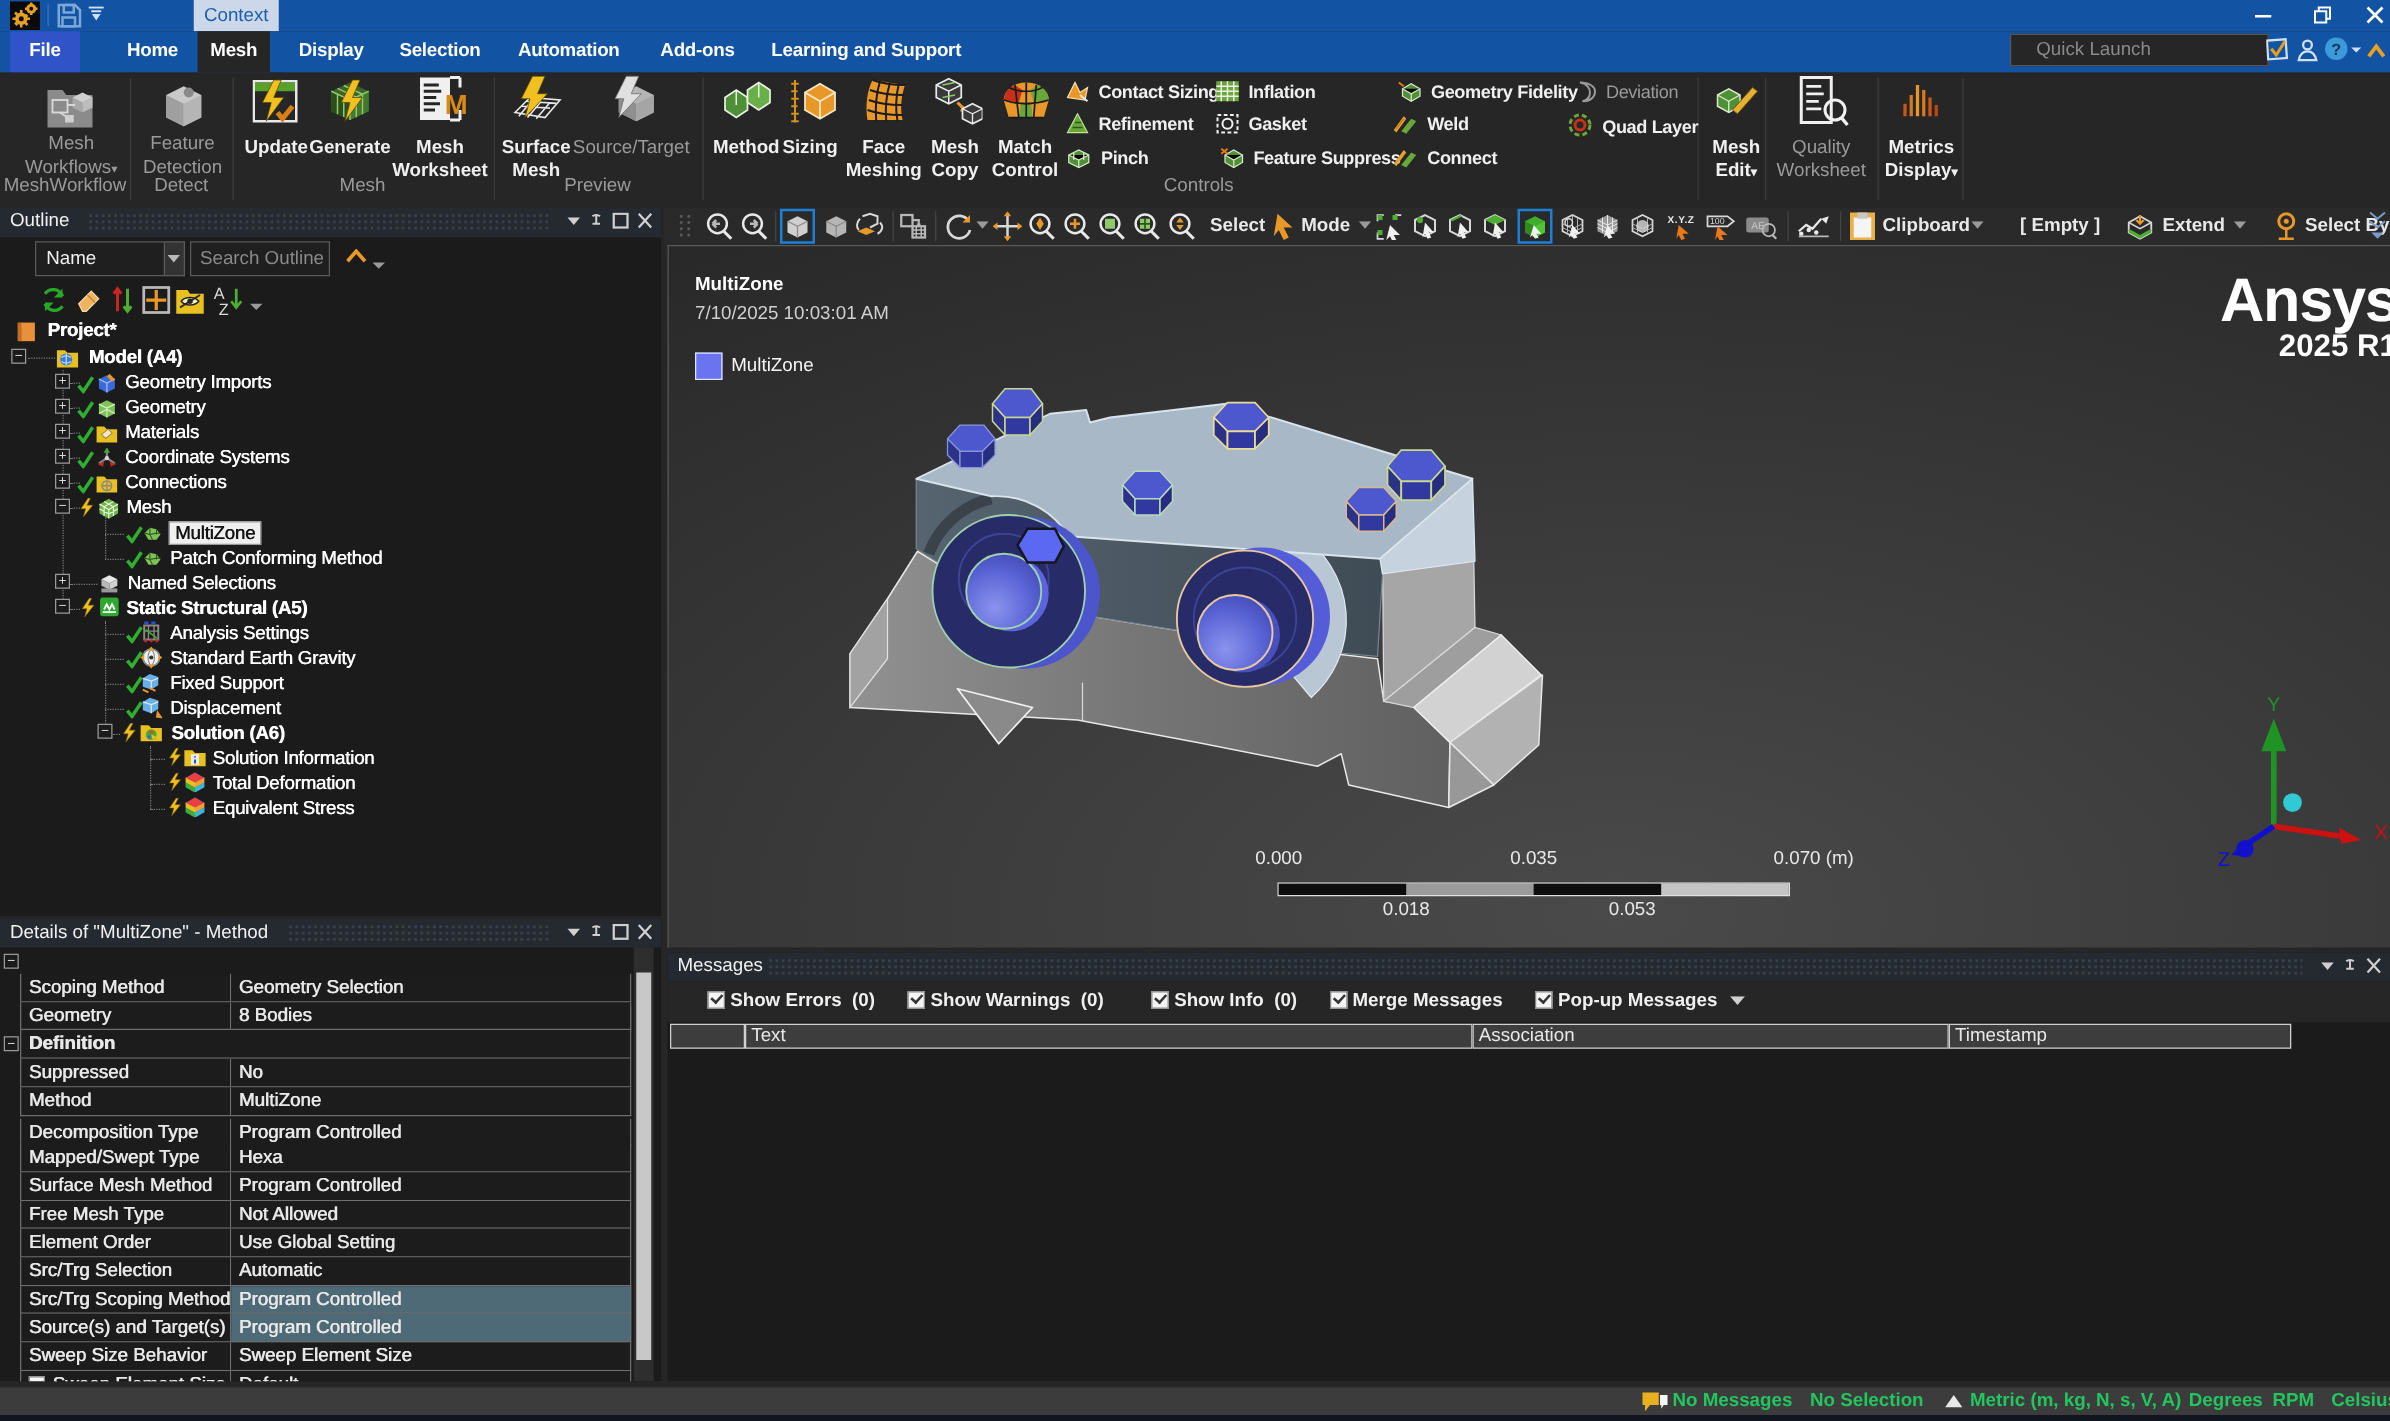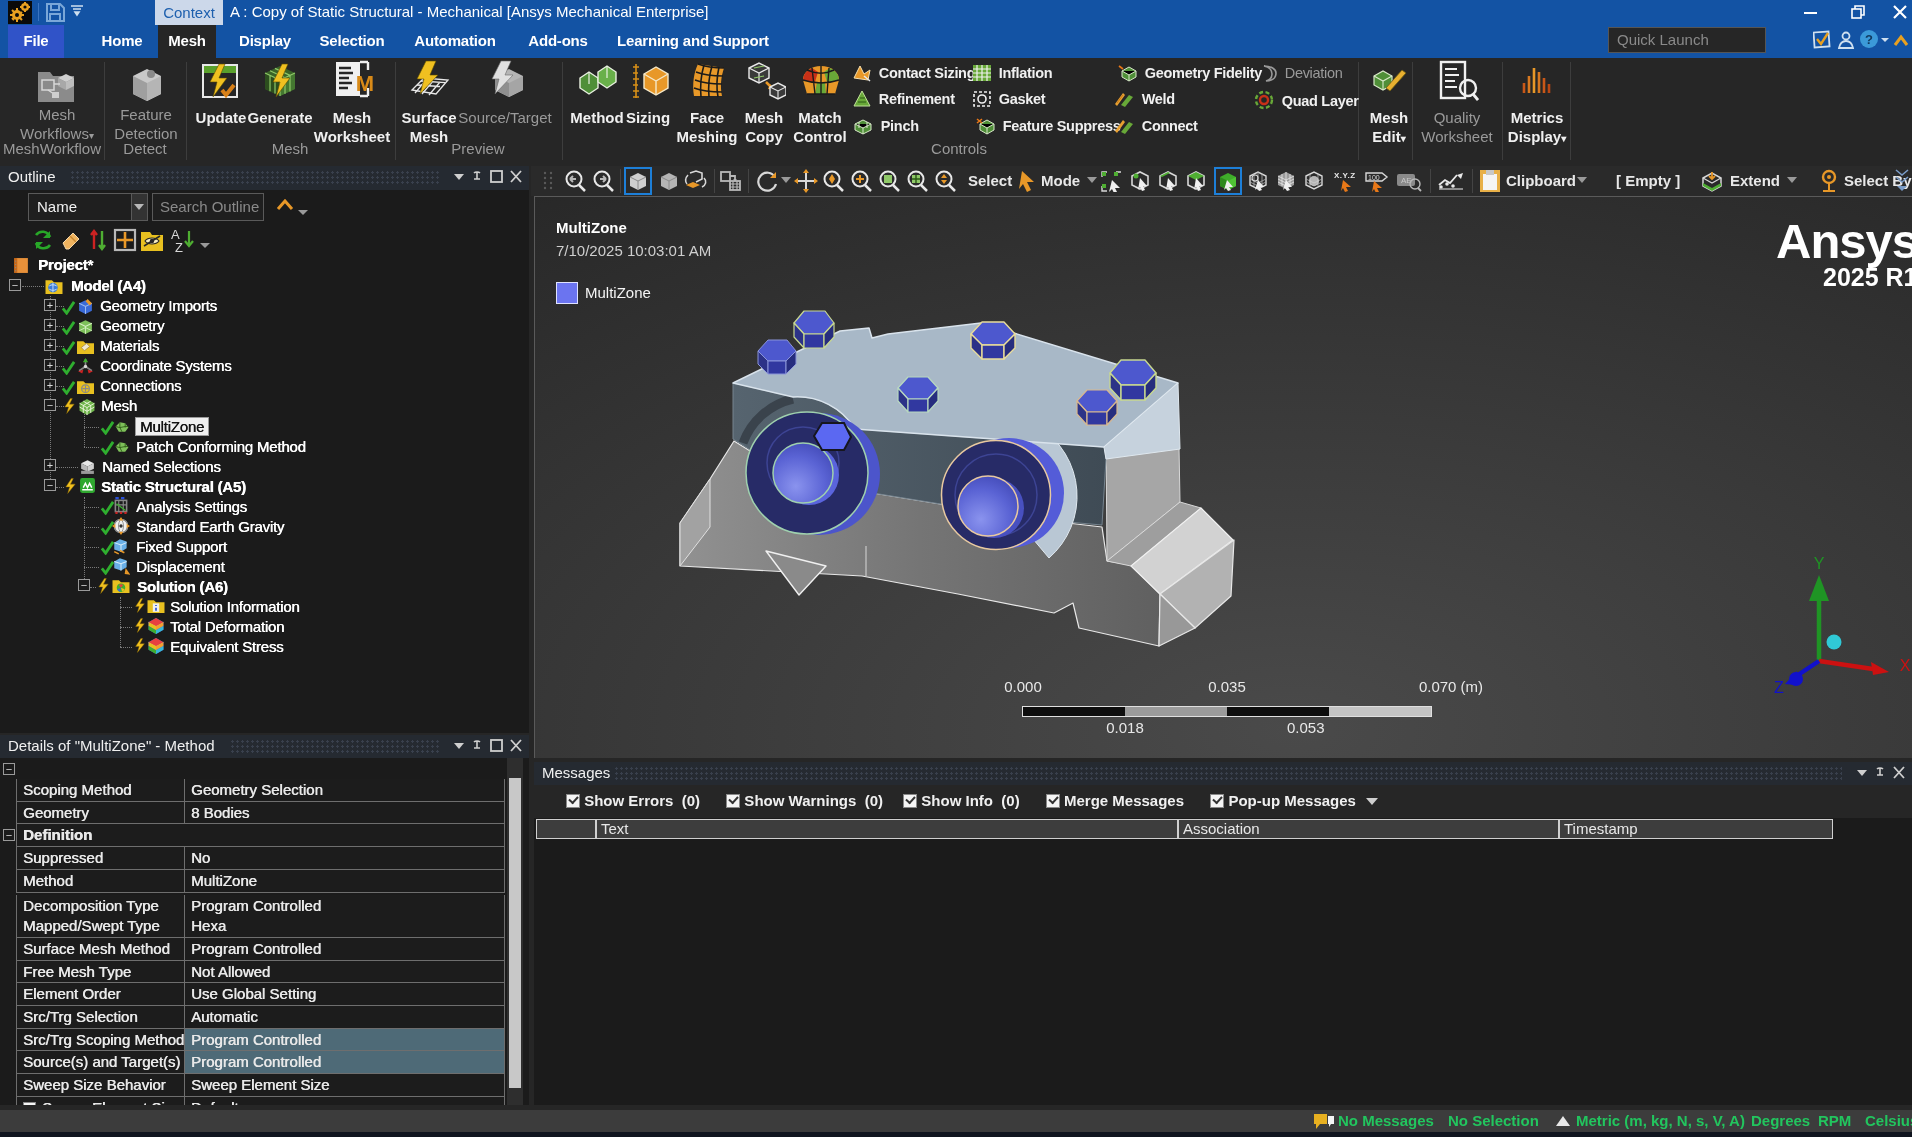--- a/index.html
+++ b/index.html
@@ -87,40 +87,39 @@
   <div class="abs" style="left:38px;top:3px;width:1px;height:18px;background:#3a74c0"></div>
   <svg class="abs" style="left:44px;top:2px" width="22" height="21" viewBox="0 0 22 21">
     <path d="M3 2h13l4 4v13H3z" fill="none" stroke="#7aa7d8" stroke-width="2"></path>
     <rect x="7" y="2" width="8" height="6" fill="none" stroke="#7aa7d8" stroke-width="2"></rect>
     <rect x="6" y="12" width="10" height="7" fill="none" stroke="#7aa7d8" stroke-width="2"></rect>
   </svg>
   <svg class="abs" style="left:70px;top:5px" width="14" height="12" viewBox="0 0 14 12">
     <path d="M1 1h12M3 4h8M5 7l2 3 2-3z" stroke="#cfe0f0" stroke-width="1.6" fill="#cfe0f0"></path>
   </svg>
   <div id="ctxtab">Context</div>
-  <div id="apptitle">A : Copy of Static Structural - Mechanical [Ansys Mechanical Enterprise]</div>
   <svg class="abs" style="left:1802px;top:4px" width="110" height="17" viewBox="0 0 110 17">
     <path d="M2 9h13" stroke="#fff" stroke-width="2"></path>
     <rect x="50" y="5" width="9" height="9" fill="none" stroke="#fff" stroke-width="1.6"></rect>
     <path d="M53 5v-3h9v9h-3" fill="none" stroke="#fff" stroke-width="1.6"></path>
     <path d="M92 2l12 12M104 2L92 14" stroke="#fff" stroke-width="2.2"></path>
   </svg>
 </div>
 
 <div id="menubar">
   <div class="mtab" style="left:8px;width:56px;background:#3053c8;">File</div>
   <div class="mtab" style="left:90px;width:64px;">Home</div>
   <div class="mtab" style="left:158px;width:58px;background:#262626;">Mesh</div>
   <div class="mtab" style="left:228px;width:74px;">Display</div>
   <div class="mtab" style="left:312px;width:80px;">Selection</div>
   <div class="mtab" style="left:402px;width:106px;">Automation</div>
   <div class="mtab" style="left:518px;width:80px;">Add-ons</div>
   <div class="mtab" style="left:608px;width:170px;">Learning and Support</div>
-  <div class="abs" style="left:1608px;top:2px;width:158px;height:26px;background:#262626;border:1px solid #555;
-    color:#8a8a8a;line-height:24px;padding-left:8px;">Quick Launch</div>
+  <div class="abs" style="left:1608px;top:2px;width:207px;height:26px;background:#262626;border:1px solid #555;
+    color:#8a8a8a;line-height:24px;padding-left:20px;">Quick Launch</div>
   <svg class="abs" style="left:1813px;top:4px" width="96" height="22" viewBox="0 0 96 22">
     <rect x="1" y="3" width="15" height="15" fill="none" stroke="#cfe0f0" stroke-width="1.8" transform="rotate(-4 8 10)"></rect>
     <path d="M4 10l4 5 7-11" stroke="#e8a020" stroke-width="2.4" fill="none"></path>
     <circle cx="33" cy="7" r="3.5" fill="none" stroke="#cfe0f0" stroke-width="1.8"></circle>
     <path d="M26 19c1-5 4-7 7-7s6 2 7 7z" fill="none" stroke="#cfe0f0" stroke-width="1.8"></path>
     <circle cx="56" cy="10" r="9" fill="#3b9ad9"></circle>
     <text x="56" y="15" font-size="13" font-weight="bold" fill="#11395e" text-anchor="middle">?</text>
     <path d="M68 9l4 4 4-4z" fill="#cfe0f0"></path>
     <path d="M82 16l6-8 6 8" stroke="#e8a020" stroke-width="3" fill="none"></path>
   </svg>
@@ -1159,21 +1158,21 @@
       <svg width="50" height="14" viewBox="0 0 50 14">
           <path d="M1 4l5 6 5-6z" fill="#cfcfcf"></path>
       <path d="M24 2v7M21 9h6M24 2c-2 0-3 1-3 1M24 2c2 0 3 1 3 1" stroke="#cfcfcf" stroke-width="1.6" fill="none"></path>
       <path d="M38 1l10 11M48 1L38 12" stroke="#cfcfcf" stroke-width="1.8"></path>
         </svg>
     </span>
   </div>
   <div class="abs" style="left:0;top:23px;width:1378px;height:33px;background:#262626;line-height:32px;color:#f0f0f0;font-weight:bold;">
     <span style="margin-left:32px;"><span class="chk"></span> Show Errors&nbsp;&nbsp;(0)</span>
     <span style="margin-left:22px;"><span class="chk"></span> Show Warnings&nbsp;&nbsp;(0)</span>
-    <span style="margin-left:16px;"><span class="chk"></span> Show Info&nbsp;&nbsp;(0)</span>
+    <span style="margin-left:34px;"><span class="chk"></span> Show Info&nbsp;&nbsp;(0)</span>
     <span style="margin-left:22px;"><span class="chk"></span> Merge Messages</span>
     <span style="margin-left:22px;"><span class="chk"></span> Pop-up Messages</span>
     <svg width="12" height="8" viewBox="0 0 12 8" style="margin-left:6px;">
         <path d="M0 0l6 7 6-7z" fill="#cfcfcf"></path>
       </svg>
   </div>
   <div class="abs" style="left:0;top:56px;width:1378px;height:22px;background:#1b1b1b;">
     <div class="abs" style="left:2px;top:1px;width:60px;height:20px;background:#3d3d3d;border:1px solid #d0d0d0;"></div>
     <div class="abs" style="left:62px;top:1px;width:582px;height:20px;background:#3d3d3d;border:1px solid #d0d0d0;line-height:18px;padding-left:4px;">Text</div>
     <div class="abs" style="left:644px;top:1px;width:381px;height:20px;background:#3d3d3d;border:1px solid #d0d0d0;line-height:18px;padding-left:4px;">Association</div>

